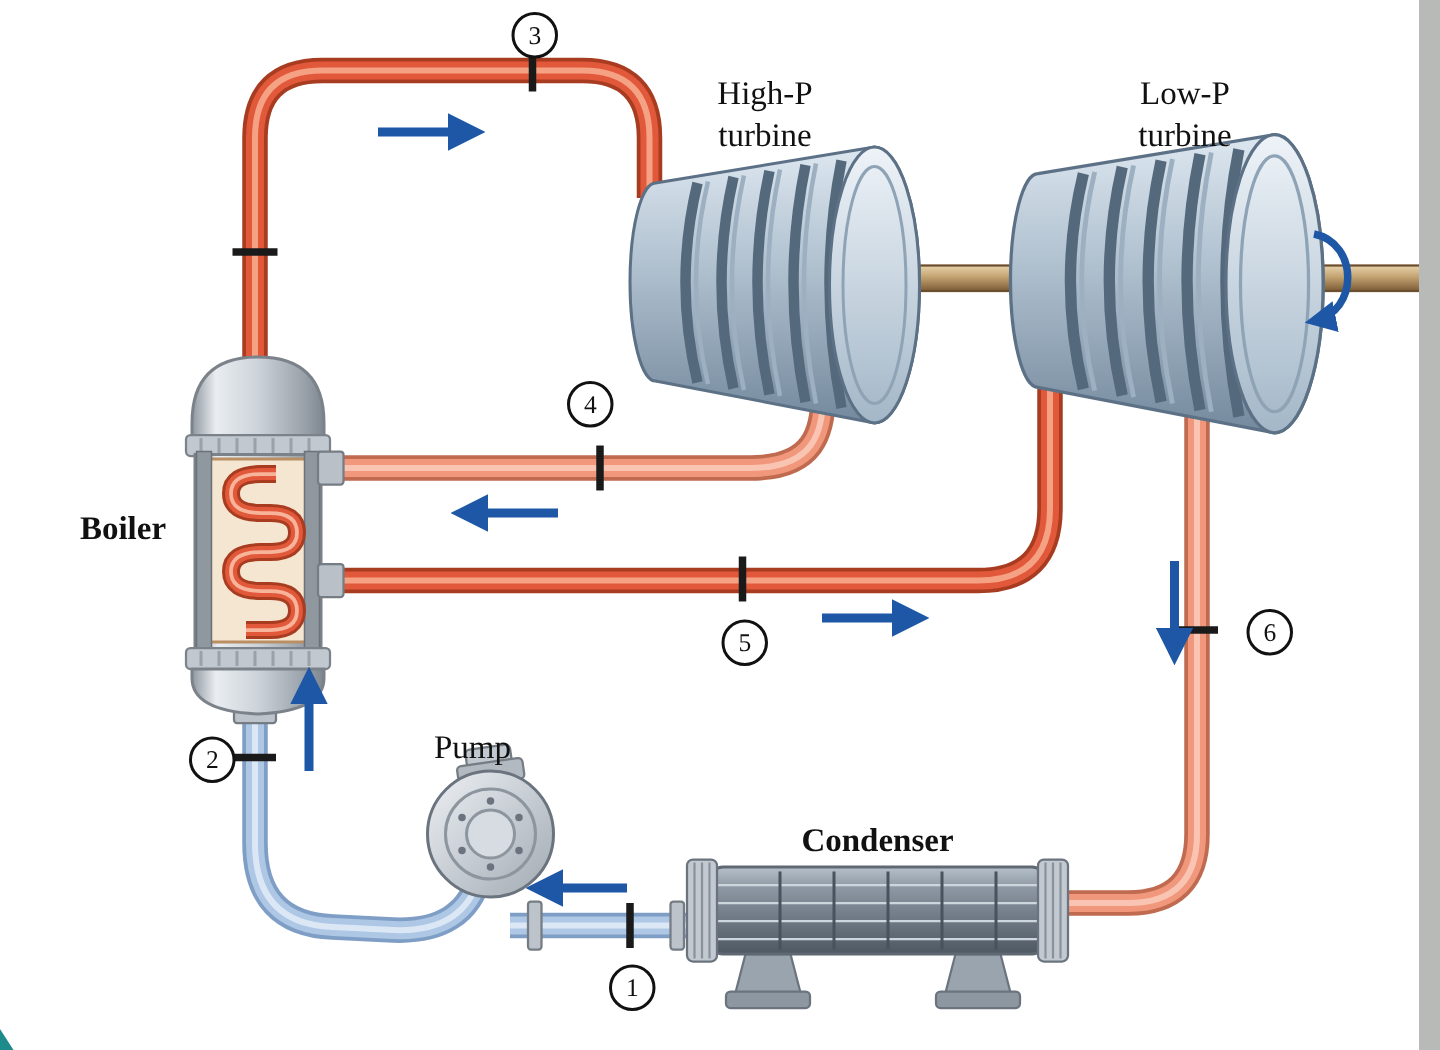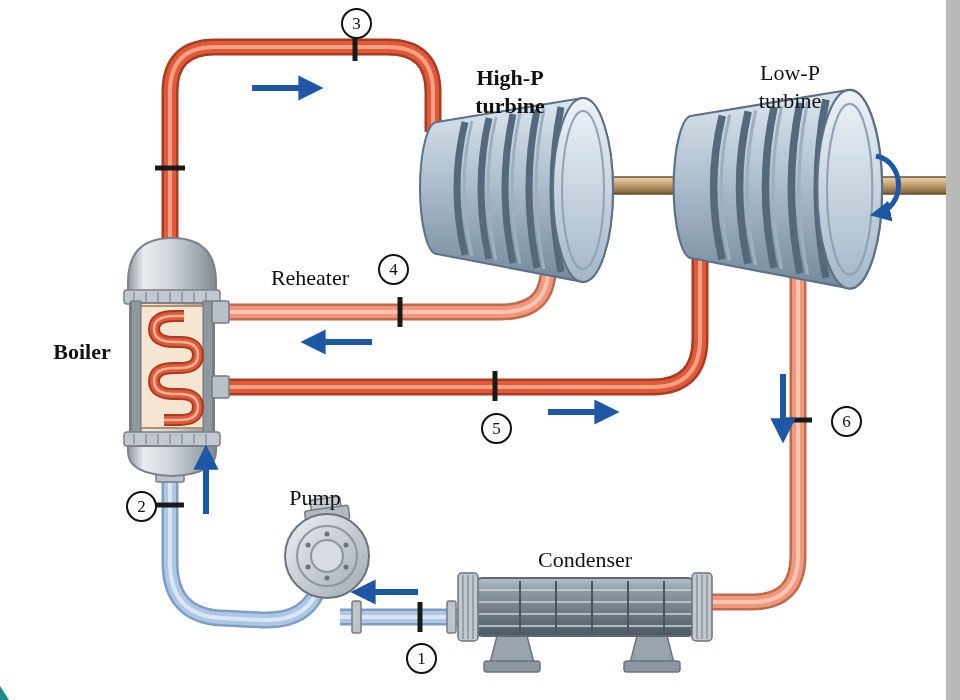--- a/index.html
+++ b/index.html
@@ -229,33 +229,32 @@
       <path d="M 548 412 L 612 412" stroke="#1d57a5" marker-end="url(#arrowHead)"></path>
       <path d="M 783 374 L 783 436" stroke="#1d57a5" marker-end="url(#arrowHead)"></path>
       <path d="M 418 592 L 358 592" stroke="#1d57a5" marker-end="url(#arrowHead)"></path>
       <path d="M 206 514 L 206 452" stroke="#1d57a5" marker-end="url(#arrowHead)"></path>
     </g>
 
     <rect x="946" y="0" width="14" height="700" fill="#b7bab6"></rect>
     <path d="M 0 686 L 9 700 L 0 700 Z" fill="#1d8a8c"></path>
   </svg>
 
-  <div class="lbl" style="left:440px;top:64px;width:140px;font-weight:bold;">High-P
+  <div class="lbl" style="left:440px;top:48px;width:140px;">High-P
 turbine</div>
 
-  <div class="lbl" style="left:720px;top:59px;width:140px;">Low-P
+  <div class="lbl" style="left:720px;top:48px;width:140px;">Low-P
 turbine</div>
 
-  <div class="lbl" style="left:250px;top:264px;width:120px;">Reheater</div>
 
   <div class="lbl" style="left:42px;top:338px;width:80px;font-weight:bold;">Boiler</div>
 
   <div class="lbl" style="left:280px;top:484px;width:70px;">Pump</div>
 
-  <div class="lbl" style="left:520px;top:546px;width:130px;">Condenser</div>
+  <div class="lbl" style="left:520px;top:546px;width:130px;font-weight:bold;">Condenser</div>
 
   <div class="num" style="left:406px;top:643px;">1</div>
   <div class="num" style="left:126px;top:491px;">2</div>
   <div class="num" style="left:341px;top:8px;">3</div>
   <div class="num" style="left:378px;top:254px;">4</div>
   <div class="num" style="left:481px;top:413px;">5</div>
   <div class="num" style="left:831px;top:406px;">6</div>
 
 </div>
 

